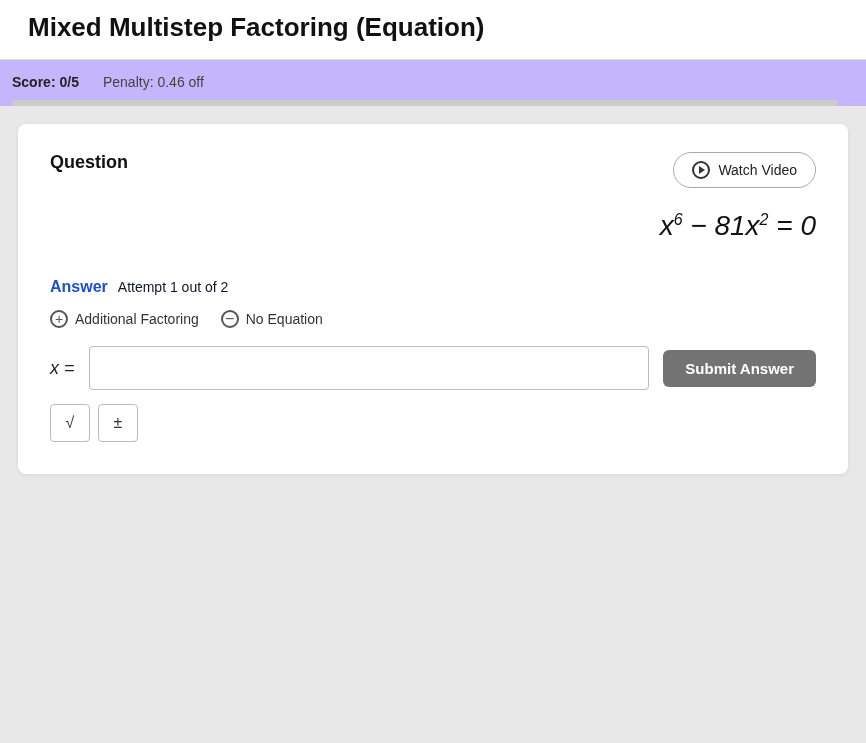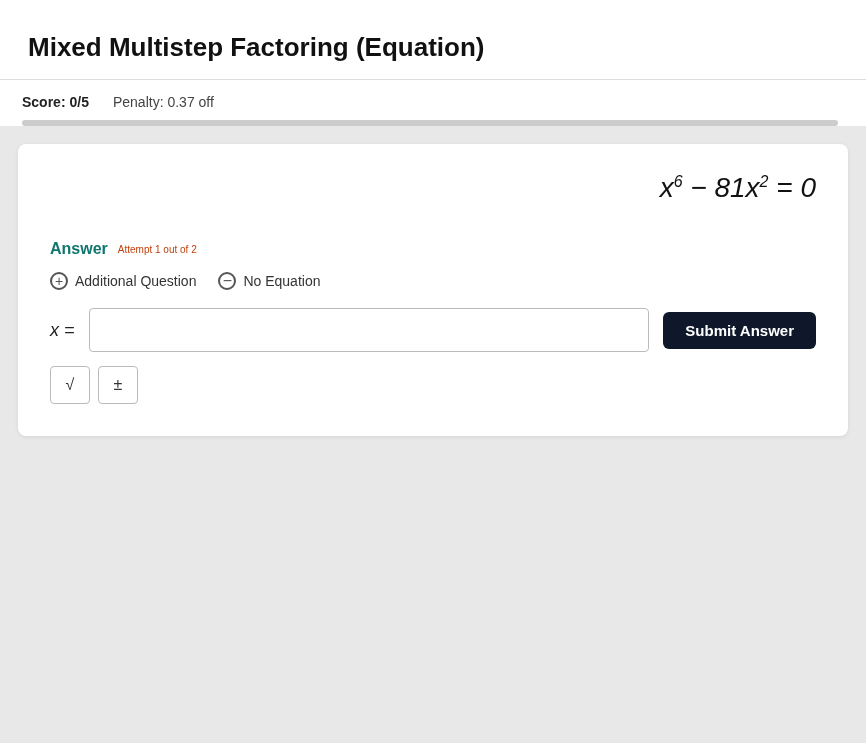--- a/index.html
+++ b/index.html
@@ -5,32 +5,32 @@
     * { box-sizing: border-box; margin: 0; padding: 0; }
     body {
       font-family: -apple-system, BlinkMacSystemFont, 'Segoe UI', sans-serif;
       background: #e8e8e8;
       width: 866px;
       min-height: 743px;
     }
 
     .page-header {
       background: #ffffff;
-      padding: 32px 28px 16px 28px;
+      padding: 12px 28px 16px 28px;
       border-bottom: 1px solid #ddd;
     }
     .page-title {
       font-size: 26px;
       font-weight: 700;
       color: #111;
     }
 
     .score-bar {
-      background: #ffffff;
-      padding: 14px 28px 0 22px;
+      background: #c4b5fd;
+      padding: 14px 28px 0 12px;
     }
     .score-info {
       display: flex;
       align-items: center;
       gap: 24px;
       padding-bottom: 10px;
     }
     .score-label {
       font-size: 14px;
       font-weight: 600;
@@ -134,26 +134,26 @@
     .answer-header {
       display: flex;
       align-items: center;
       gap: 10px;
       margin-bottom: 14px;
     }
 
     .answer-label {
       font-size: 16px;
       font-weight: 700;
-      color: #0f766e;
+      color: #1d4ed8;
     }
 
     .attempt-label {
-      font-size: 10px;
-      color: #c2410c;
+      font-size: 14px;
+      color: #0f172a;
     }
 
     .solution-options {
       display: flex;
       align-items: center;
       gap: 22px;
       margin-bottom: 18px;
     }
 
     .solution-btn {
@@ -215,21 +215,21 @@
       height: 44px;
       border: 1.5px solid #bbb;
       border-radius: 4px;
       font-size: 16px;
       padding: 0 12px;
       outline: none;
       background: #fff;
     }
 
     .submit-btn {
-      background: #0f172a;
+      background: #737373;
       color: #fff;
       border: none;
       border-radius: 6px;
       padding: 10px 22px;
       font-size: 15px;
       font-weight: 600;
       cursor: pointer;
       white-space: nowrap;
     }
 
@@ -259,46 +259,53 @@
 <div class="page-header">
   <h1 class="page-title">Mixed Multistep Factoring (Equation)</h1>
 </div>
 
 <div class="score-bar">
   <div class="score-info">
     <span class="score-label">
       <span>Score: 0/5</span>
     </span>
     <span class="penalty-label">
-      <span>Penalty: 0.37 off</span>
+      <span>Penalty: 0.46 off</span>
     </span>
   </div>
   <div class="progress-track">
     <div class="progress-fill"></div>
   </div>
 </div>
 
 <div class="question-card">
 
+  <div class="question-header">
+    <span class="question-label">Question</span>
+    <button class="watch-video-btn">
+      <span class="watch-video-icon"></span>
+      <span>Watch Video</span>
+    </button>
+  </div>
 
 
   <div class="equation-display">
     <i>x</i><sup>6</sup> − 81<i>x</i><sup>2</sup> = 0
   </div>
 
   <div class="answer-section">
     <div class="answer-header">
       <span class="answer-label">Answer</span>
       <span class="attempt-label">Attempt 1 out of 2</span>
     </div>
 
     <div class="solution-options">
       <button class="solution-btn">
         <span class="plus-circle">+</span>
-        <span>Additional Question</span>
+        <span>Additional Factoring</span>
       </button>
       <button class="solution-btn">
         <span class="minus-circle">−</span>
         <span>No Equation</span>
       </button>
     </div>
 
     <div class="input-row">
       <span class="input-label">x =</span>
       <input class="answer-input" type="text" placeholder="" style="">

